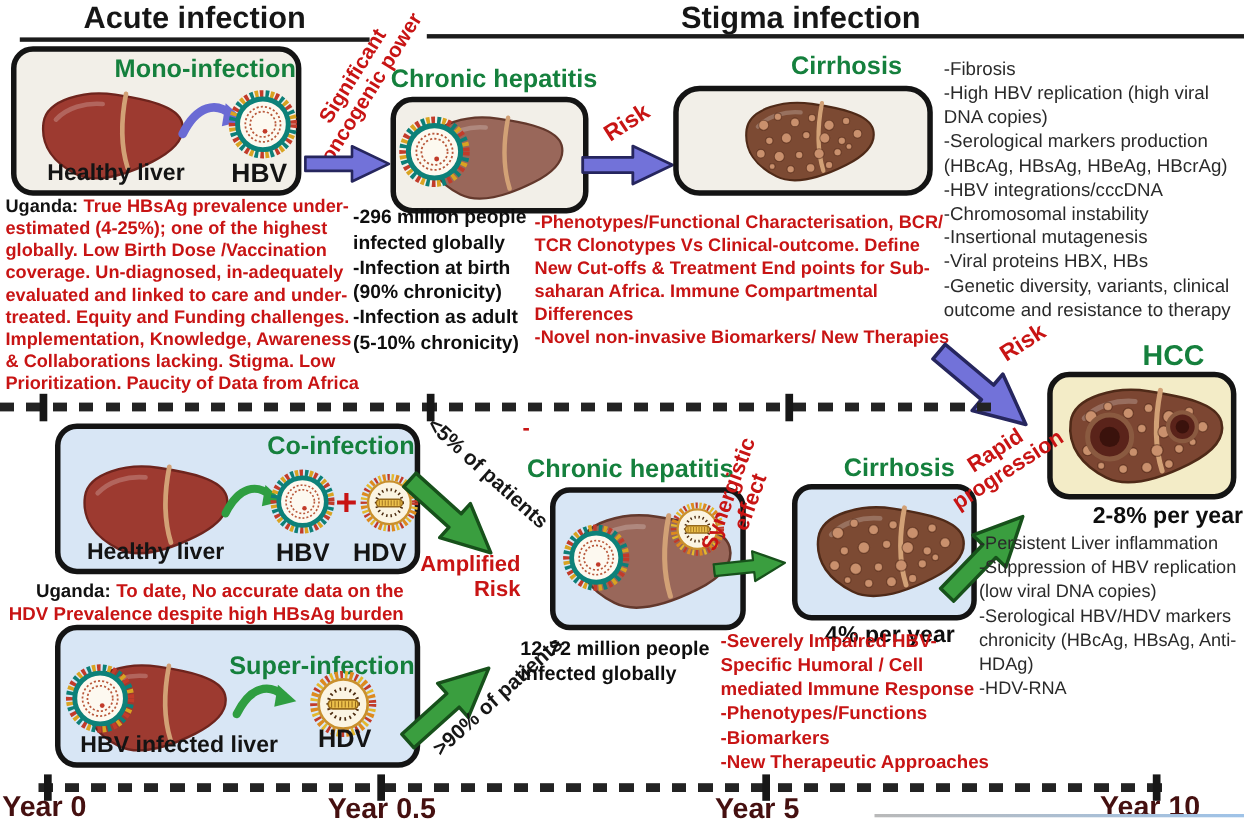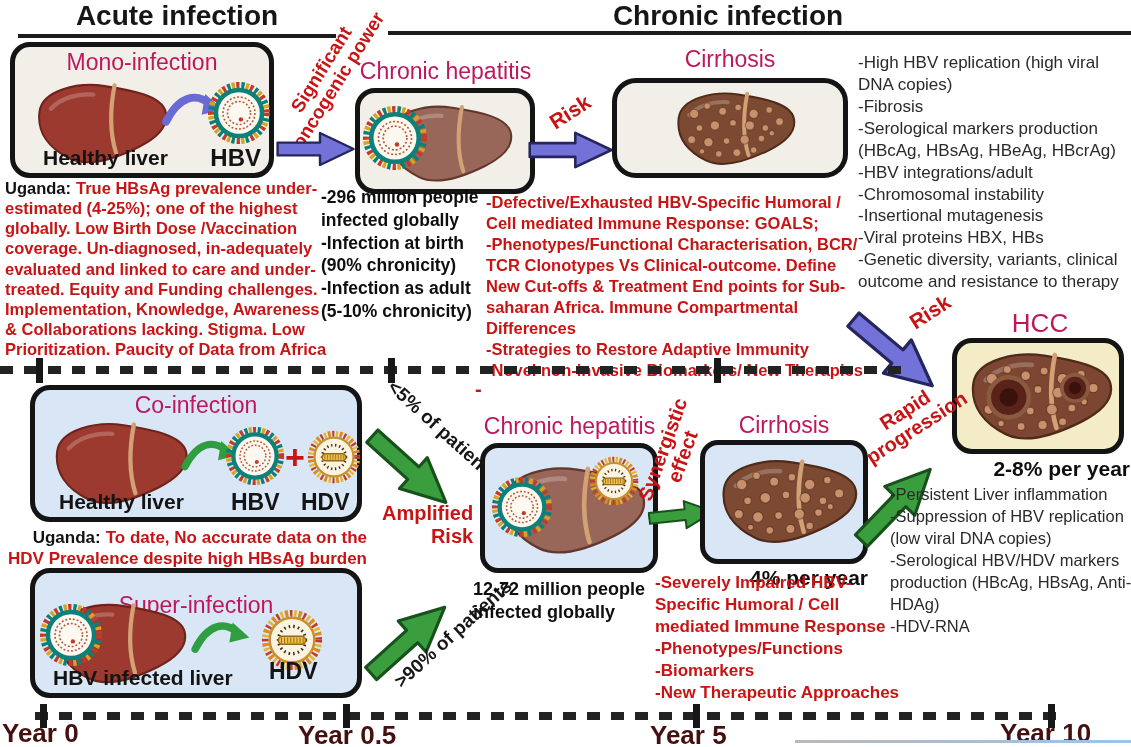--- a/index.html
+++ b/index.html
@@ -3,22 +3,22 @@
 <meta charset="utf-8">
 <style>
   html,body{margin:0;padding:0;background:#fff;}
   #canvas{position:relative;width:1131px;height:747px;background:#ffffff;overflow:hidden;
           font-family:"Liberation Sans",sans-serif;color:#111;}
   .abs{position:absolute;}
   .hdr{font-size:28px;font-weight:bold;color:#161616;text-align:center;}
   .hline{background:#1c1c1c;height:4px;}
   .box{border:5px solid #141414;border-radius:20px;box-sizing:border-box;}
   .cream{background:#f2efe8;}
-  .blue{background:#d8e6f5;}
-  .btitle{font-size:23px;font-weight:normal;color:#be185d;text-align:center;}
+  .blue{background:#d8e6f5;margin-left:20px;}
+  .btitle{font-size:23px;font-weight:bold;color:#15803d;text-align:right;}
   .lbl{font-size:21px;font-weight:bold;color:#141414;}
   .red{color:#c81414;font-weight:bold;}
   .prewrap{white-space:pre-line;text-align:right;}
   .ug{font-size:16.5px;font-weight:bold;line-height:1.22;}
   .ug .pfx{color:#121212;margin-right:5px;}
   .goals{font-size:16.5px;line-height:1.27;}
   .feat{font-size:16.5px;font-weight:400;color:#2a2a2a;line-height:1.33;}
   .stats{font-size:17px;font-weight:bold;color:#0e0e0e;line-height:1.3;}
   .dash-h{height:8px;background:repeating-linear-gradient(90deg,#232323 0 13px,transparent 13px 24px);}
   .tick{width:7px;background:#171717;}
@@ -93,21 +93,21 @@
     <path d="M5,40 C20,10 40,6 56,20" fill="none" stroke="var(--cf,#6a6ad4)" stroke-width="9" stroke-linecap="round"></path>
     <polygon points="50,8 70,26 46,32" fill="var(--cf,#6a6ad4)"></polygon>
   </symbol>
 </defs>
 </svg>
 
 <div id="canvas">
 
   <div class="abs hdr" style="left:18px;top:0;width:318px;">Acute infection</div>
   <div class="abs hline" style="left:18px;top:34px;width:318px;"></div>
-  <div class="abs hdr" style="left:388px;top:0;width:680px;">Chronic infection</div>
+  <div class="abs hdr" style="left:388px;top:0;width:680px;">Stigma infection</div>
   <div class="abs hline" style="left:388px;top:31px;width:743px;"></div>
 
   <div class="abs box cream" style="left:10px;top:42px;width:264px;height:136px;">
     <div class="abs btitle" style="left:0;top:2px;width:100%;">Mono-infection</div>
     <svg class="abs" style="left:10px;top:32px;--lv:#9d3a30;" width="148" height="92">
         <use href="#sym-liver"></use>
       </svg>
     <svg class="abs" style="left:146px;top:40px;--cf:#6a6ad4;" width="64" height="40">
         <use href="#sym-curve"></use>
       </svg>
@@ -141,44 +141,42 @@
 
   <div class="abs btitle" style="left:640px;top:46px;width:180px;">Cirrhosis</div>
   <div class="abs box cream" style="left:612px;top:78px;width:236px;height:100px;border-radius:24px;">
     <svg class="abs" style="left:20px;top:5px;--lv:#7c4a33;--lvs:#4f2a18;" width="192" height="84">
         <use href="#sym-liver"></use>
         <use href="#sym-bumps"></use>
       </svg>
   </div>
 
   <div class="abs feat" style="left:858px;top:52px;width:272px;font-size:17px;line-height:1.29;">
+    <div>-Fibrosis</div>
     <div>-High HBV replication (high viral DNA copies)</div>
-    <div>-Fibrosis</div>
     <div>-Serological markers production (HBcAg, HBsAg, HBeAg, HBcrAg)</div>
-    <div>-HBV integrations/adult</div>
+    <div>-HBV integrations/cccDNA</div>
     <div>-Chromosomal instability</div>
     <div>-Insertional mutagenesis</div>
     <div>-Viral proteins HBX, HBs</div>
     <div>-Genetic diversity, variants, clinical outcome and resistance to therapy</div>
   </div>
 
   <div class="abs ug" style="left:5px;top:178px;width:326px;">
     <span class="pfx">Uganda:</span><span class="red">True HBsAg prevalence under-estimated (4-25%); one of the highest globally. Low Birth Dose /Vaccination coverage. Un-diagnosed,  in-adequately evaluated and  linked to care and under-treated. Equity and Funding challenges. Implementation, Knowledge, Awareness &amp; Collaborations  lacking. Stigma.  Low Prioritization. Paucity of Data from Africa</span>
   </div>
 
   <div class="abs stats" style="left:321px;top:186px;width:168px;font-size:17.5px;">
     <div>-296 million people infected globally</div>
     <div>-Infection at birth (90% chronicity)</div>
     <div>-Infection as adult (5-10% chronicity)</div>
   </div>
 
   <div class="abs red goals" style="left:486px;top:192px;width:386px;">
-    <div>-Defective/Exhausted  HBV-Specific Humoral / Cell mediated Immune Response: GOALS;</div>
     <div>-Phenotypes/Functional Characterisation, BCR/ TCR Clonotypes Vs Clinical-outcome. Define New Cut-offs &amp; Treatment End points for Sub-saharan Africa. Immune Compartmental Differences</div>
-    <div>-Strategies to Restore Adaptive  Immunity</div>
     <div>-Novel non-invasive Biomarkers/ New Therapies</div>
   </div>
 
   <div class="abs" style="left:846px;top:288px;transform:rotate(40deg);transform-origin:left center;">
     <svg width="120" height="52">
         <use href="#sym-arrow"></use>
       </svg>
   </div>
   <div class="abs red" style="left:908px;top:300px;font-size:21px;transform:rotate(-33deg);">Risk</div>
 
@@ -300,21 +298,21 @@
   <div class="abs red goals" style="left:655px;top:572px;width:255px;font-size:17px;line-height:1.3;">
     <div>-Severely Impaired HBV-Specific Humoral / Cell mediated Immune Response</div>
     <div>-Phenotypes/Functions</div>
     <div>-Biomarkers</div>
     <div>-New Therapeutic Approaches</div>
   </div>
 
   <div class="abs feat" style="left:890px;top:484px;width:242px;">
     <div>-Persistent Liver inflammation</div>
     <div>-Suppression of HBV replication (low viral DNA copies)</div>
-    <div>-Serological HBV/HDV markers production (HBcAg, HBsAg, Anti-HDAg)</div>
+    <div>-Serological HBV/HDV markers chronicity (HBcAg, HBsAg, Anti-HDAg)</div>
     <div>-HDV-RNA</div>
   </div>
 
   <div class="abs dash-h" style="left:35px;top:712px;width:1028px;"></div>
   <div class="abs tick" style="left:40px;top:704px;height:24px;"></div>
   <div class="abs tick" style="left:343px;top:704px;height:24px;"></div>
   <div class="abs tick" style="left:693px;top:704px;height:24px;"></div>
   <div class="abs tick" style="left:1048px;top:704px;height:24px;"></div>
   <div class="abs yr" style="left:2px;top:718px;">Year 0</div>
   <div class="abs yr" style="left:298px;top:720px;">Year 0.5</div>

